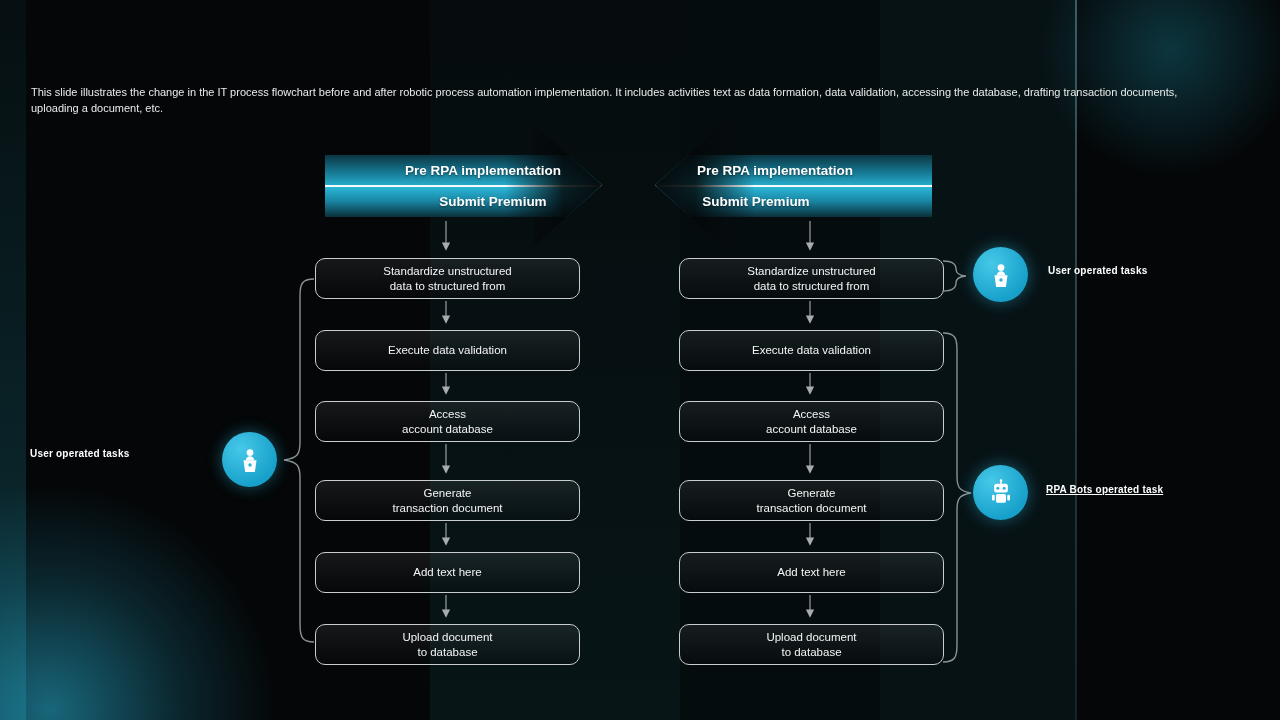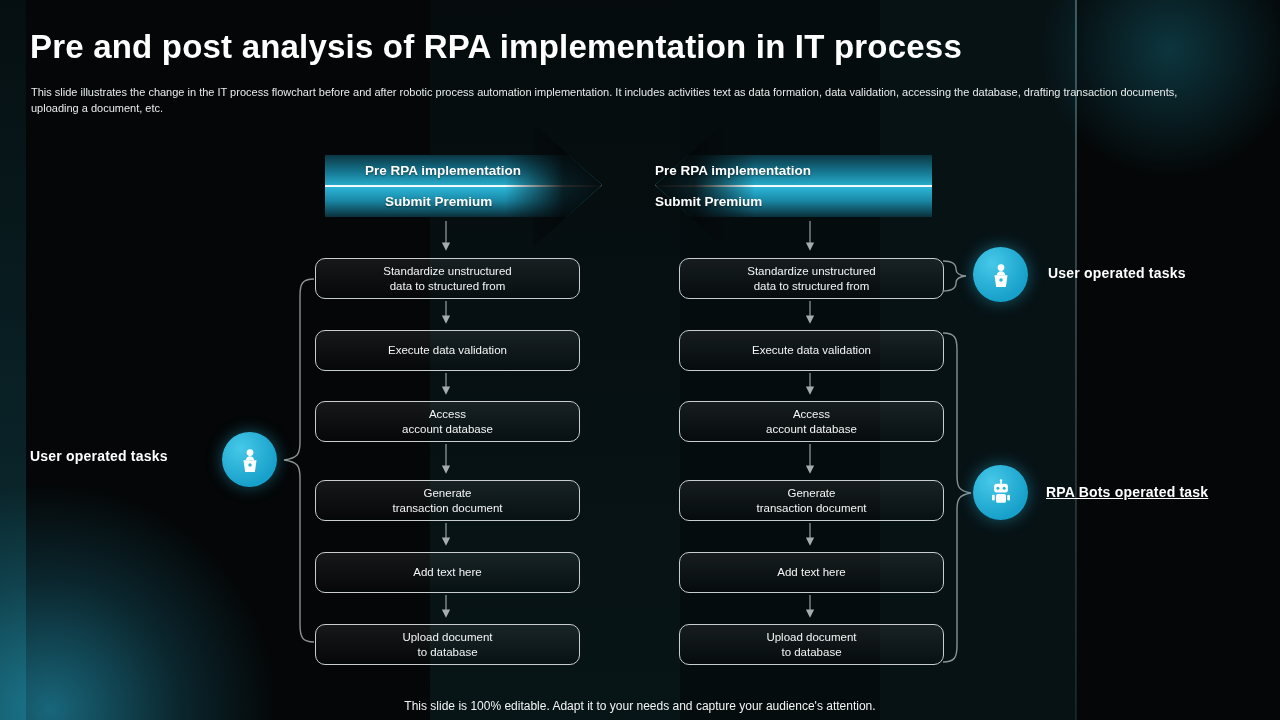--- a/index.html
+++ b/index.html
@@ -30,21 +30,21 @@
   .banner.bright .shape{clip-path:polygon(277px 32px,69px 32px,69px 0px,0px 62px,69px 124px,69px 94px,277px 94px);}
   .gtop{position:absolute;left:0;right:0;top:32px;height:30px;
         background:linear-gradient(180deg,#0b3642 0%,#15758f 55%,#27aac9 100%);}
   .gbot{position:absolute;left:0;right:0;top:64px;height:30px;
         background:linear-gradient(180deg,#2cb7d8 0%,#1a88a6 45%,#0a2f3a 100%);}
   .divider{position:absolute;left:0;right:0;top:62px;height:2px;background:#f4fbfd;}
   .banner.bleft .shade{position:absolute;top:0;bottom:0;left:180px;right:0;
         background:linear-gradient(90deg,rgba(3,6,7,0) 0%,rgba(3,6,7,.85) 60%,rgba(3,6,7,.96) 100%);}
   .banner.bright .shade{position:absolute;top:0;bottom:0;left:0;width:100px;
         background:linear-gradient(270deg,rgba(3,6,7,0) 0%,rgba(3,6,7,.85) 60%,rgba(3,6,7,.96) 100%);}
-  .btxt{position:absolute;height:24px;line-height:24px;font-size:13.5px;font-weight:700;
+  .btxt{position:absolute;height:24px;line-height:24px;font-size:13.5px;font-weight:700;text-align:center;
         text-shadow:0 1px 2px rgba(0,0,0,.5);}
   .banner.bleft .bt1{top:36px;left:40px;width:236px;}
   .banner.bleft .bt2{top:67px;left:60px;width:216px;}
   .banner.bright .bt1{top:36px;left:0;width:240px;}
   .banner.bright .bt2{top:67px;left:0;width:202px;}
 
   
   .step{position:absolute;width:263px;height:39px;border:1px solid #c9cdcf;border-radius:10px;
         background:linear-gradient(180deg,rgba(255,255,255,.07),rgba(8,12,14,.25));
         display:flex;align-items:center;justify-content:center;text-align:center;
@@ -52,38 +52,37 @@
   .col-l{left:315px;} .col-r{left:679px;}
 
   
   #wires{position:absolute;left:0;top:0;width:1280px;height:720px;pointer-events:none;}
 
   
   .badge{position:absolute;width:55px;height:55px;border-radius:50%;
          background:radial-gradient(circle at 34% 30%,#46c8e8,#17a0ca 72%);
          box-shadow:0 0 16px rgba(42,181,217,.45);
          display:flex;align-items:center;justify-content:center;}
-  .side-label{position:absolute;font-size:14px;font-weight:700;letter-spacing:.2px;}
+  .side-label{position:absolute;font-size:10px;font-weight:700;letter-spacing:.2px;}
 
   .footer{position:absolute;left:0;right:0;top:699px;text-align:center;font-size:12px;color:#f4f4f4;}
 </style>
 </head>
 <body>
 
 <div id="slide">
 
   <div class="deco band band-edge"></div>
   <div class="deco band band-1"></div>
   <div class="deco band band-2"></div>
   <div class="deco band band-3"></div>
   <div class="deco band vline"></div>
   <div class="deco glow-bl"></div>
   <div class="deco glow-tr"></div>
 
-  <div class="title">Pre and post analysis of RPA implementation in IT process</div>
   <div class="desc">This slide illustrates the change in the IT process flowchart before and after robotic process automation implementation. It includes activities text as data formation, data validation, accessing the database, drafting transaction documents, uploading a document, etc.</div>
 
   <div class="banner bleft" style="left:325px;">
     <div class="shape">
       <div class="gtop"></div>
       <div class="gbot"></div>
       <div class="divider"></div>
       <div class="shade"></div>
     </div>
     <div class="btxt bt1">Pre RPA implementation</div>
@@ -181,15 +180,14 @@
       <rect x="8" y="12.8" width="8" height="7" rx="1.5" fill="#fff"></rect>
       <rect x="4.8" y="13.3" width="2.2" height="4.6" rx="1" fill="#fff"></rect>
       <rect x="17" y="13.3" width="2.2" height="4.6" rx="1" fill="#fff"></rect>
     </svg>
   </div>
 
   <div class="side-label" style="left:30px;top:448px;">User operated tasks</div>
   <div class="side-label" style="left:1048px;top:265px;">User operated tasks</div>
   <div class="side-label" style="left:1046px;top:484px;text-decoration:underline;">RPA Bots operated task</div>
 
-  <div class="footer">This slide is 100% editable. Adapt it to your needs and capture your audience's attention.</div>
 
 </div>
 
 </body></html>

